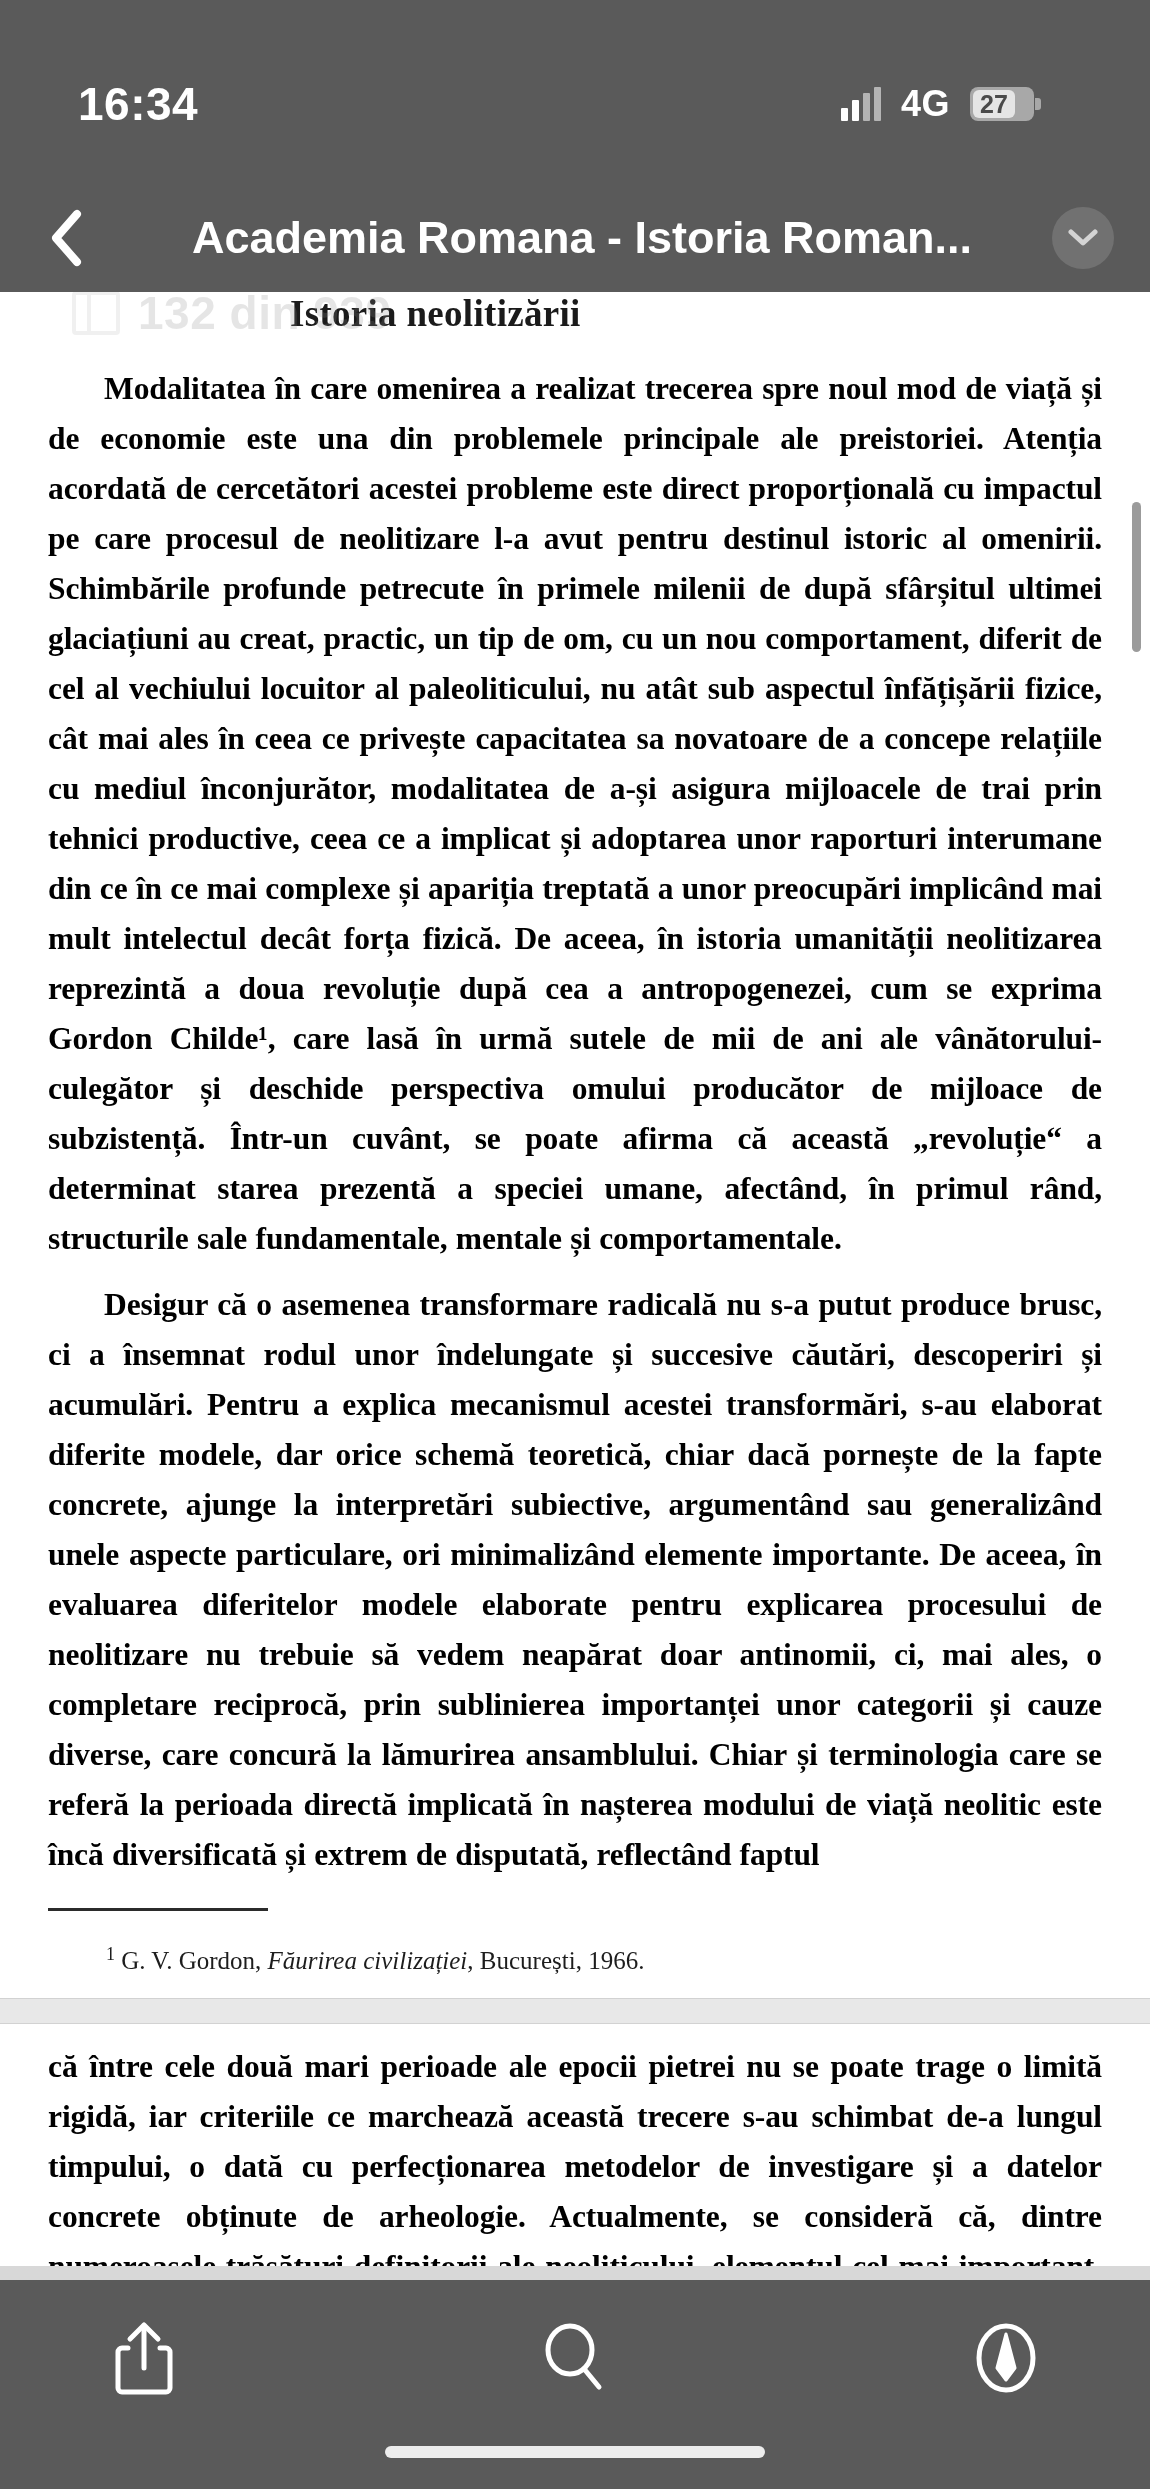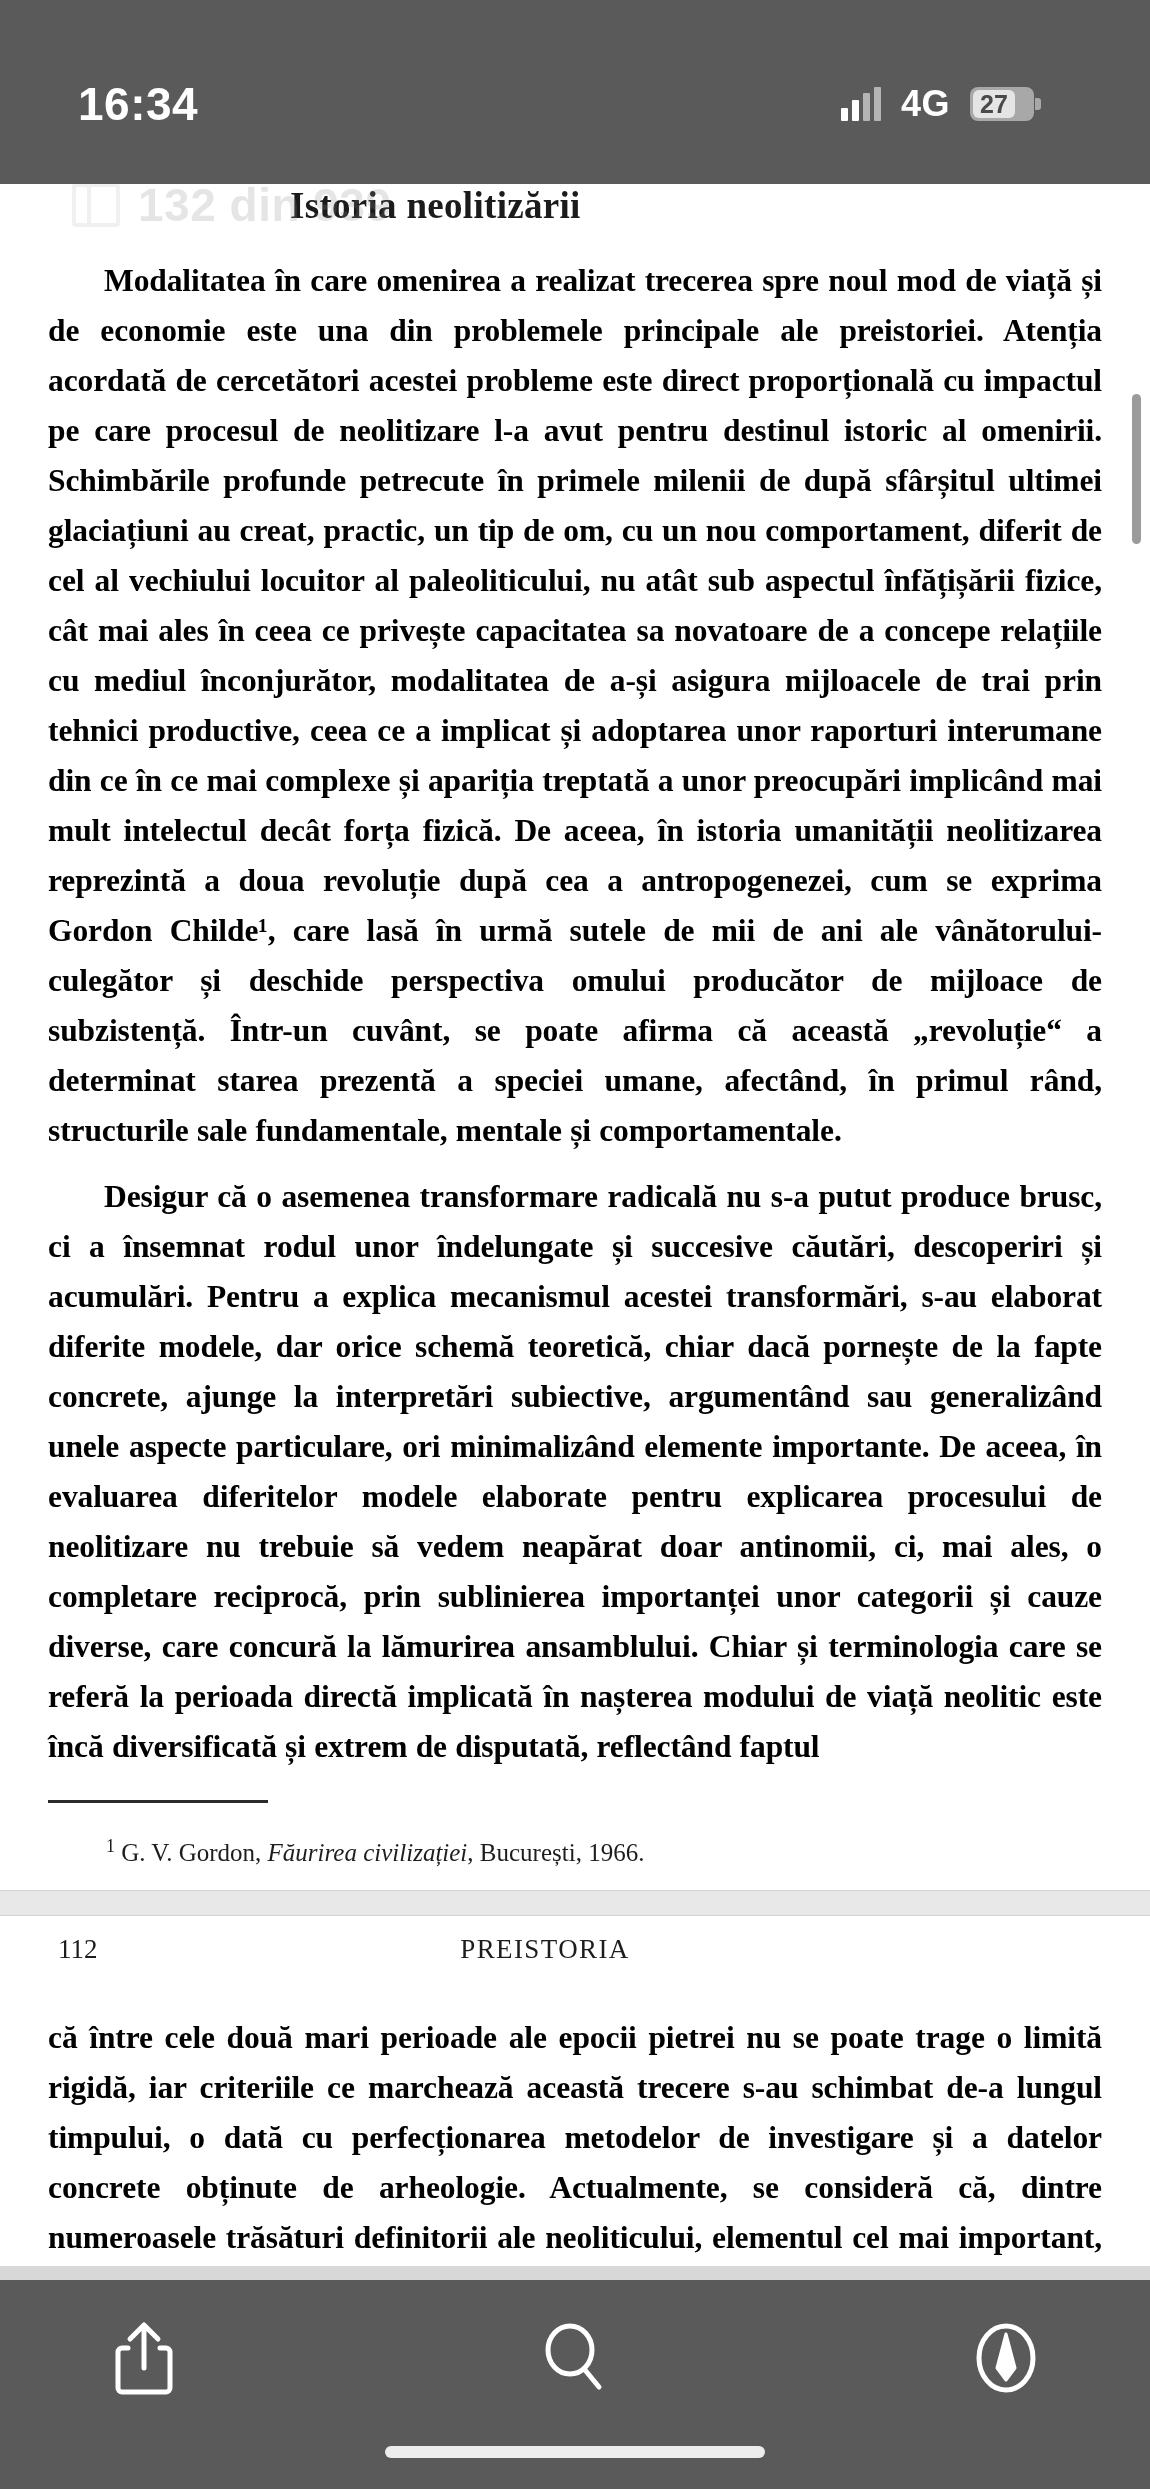--- a/index.html
+++ b/index.html
@@ -332,20 +332,33 @@
       </div>
       <div class="net-label">4G</div>
       <div class="battery">
         <div class="battery-fill">
           <span class="battery-pct">27</span>
         </div>
       </div>
     </div>
   </div>
 
+  <div class="nav-bar">
+    <div class="nav-back">
+      <svg width="34" height="58" viewBox="0 0 34 58" aria-hidden="true">
+        <polyline points="28,5 7,29 28,53" fill="none" stroke="#ffffff" stroke-width="8" stroke-linecap="round" stroke-linejoin="round"></polyline>
+      </svg>
+    </div>
+    <div class="nav-title">Academia Romana - Istoria Roman...</div>
+    <div class="nav-chevron">
+      <svg width="30" height="18" viewBox="0 0 30 18" aria-hidden="true">
+        <polyline points="3,3 15,14 27,3" fill="none" stroke="#d4d4d4" stroke-width="5" stroke-linecap="round" stroke-linejoin="round"></polyline>
+      </svg>
+    </div>
+  </div>
 
   <div class="reader">
 
     <div class="page page-one">
 
       <div class="page-head-row">
         <div class="page-indicator">
           <span class="book-icon"></span>
           <span class="label">132 din 939</span>
         </div>
@@ -361,24 +374,20 @@
           <sup>1</sup>
           <span>G. V. Gordon,</span>
           <i>Făurirea civilizației</i><span>, București, 1966.</span>
         </div>
       </div>
     </div>
 
     <div class="page-gap"></div>
 
     <div class="page page-two">
-      <div class="running-head">
-        <span class="folio">112</span>
-        <span class="running-title">PREISTORIA</span>
-      </div>
       <p class="body-text">că între cele două mari perioade ale epocii pietrei nu se poate trage o limită rigidă, iar criteriile ce marchează această trecere s-au schimbat de-a lungul timpului, o dată cu perfecționarea metodelor de investigare și a datelor concrete obținute de arheologie. Actualmente, se consideră că, dintre numeroasele trăsături definitorii ale neoliticului, elementul cel mai important, care le subsumează pe toate celelalte, este apariția modului de viață agricol, cu cele două ramuri principale ale sale: cultivarea plantelor și creșterea animalelor. De aceea, procesul de neolitizare poate să înceapă chiar și în absența celorlalte elemente ale vieții neolitice (de exemplu, ceramica sau uneltele de piatră șlefuită), atunci când se constată, în așezările perioadei postglaciare, prin analize interdisciplinare (arheozoologice, palinologice, paleobotanice etc.), existența certă a oaselor de animale domestice sau a plantelor cultivate. Acest stadiu incipient aparține deja neoliticului, prin esența modului de viață și este denumit „protoneolitic“, „neolitic aceramic“ sau „pre-ceramic“. În asemenea cazuri, este depășit deja stadiul mezoliticului; de altfel, chiar termenul de „mezolitic“ (în sensul de „epocă de mijloc a pietrei“) este destul de ambiguu, deoarece, în stadiul actual al cercetării, ar trebui să se poată face distincția între o așezare încă „epipaleolitică“ și alta aparținând deja „neoliticului aceramic“. În acest sens, termenul de mezolitic și-ar găsi utilizarea doar în acele cazuri în care cercetarea nu reușește să deceleze clar între cele două perioade, care au evidente caracteristici distincte, chiar dacă o serie</p>
     </div>
 
     <div class="scroll-thumb"></div>
     <div class="reader-bottom-fade"></div>
   </div>
 
   <div class="toolbar">
 
     <div class="tool-btn">

